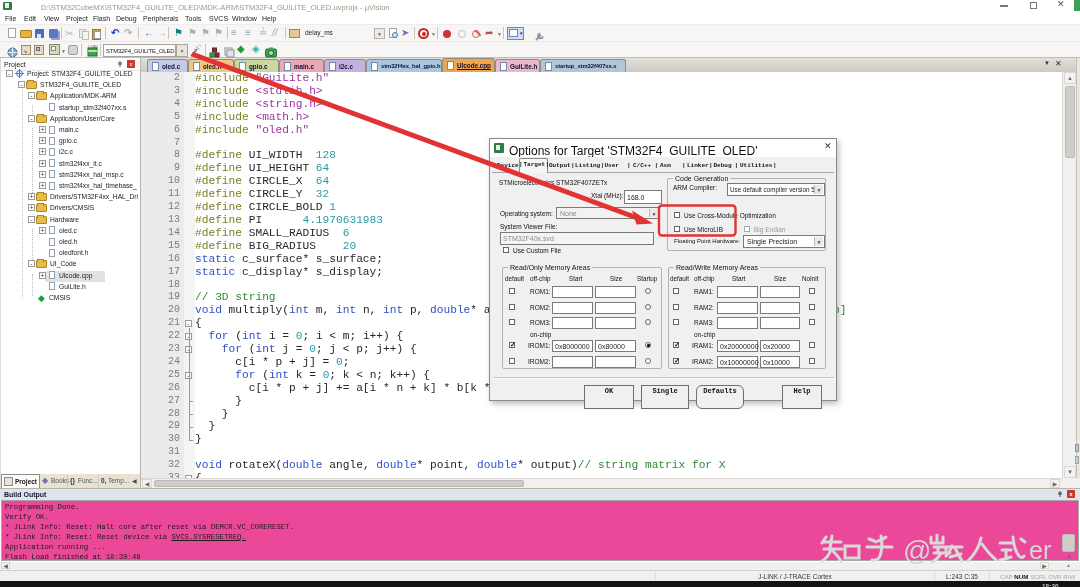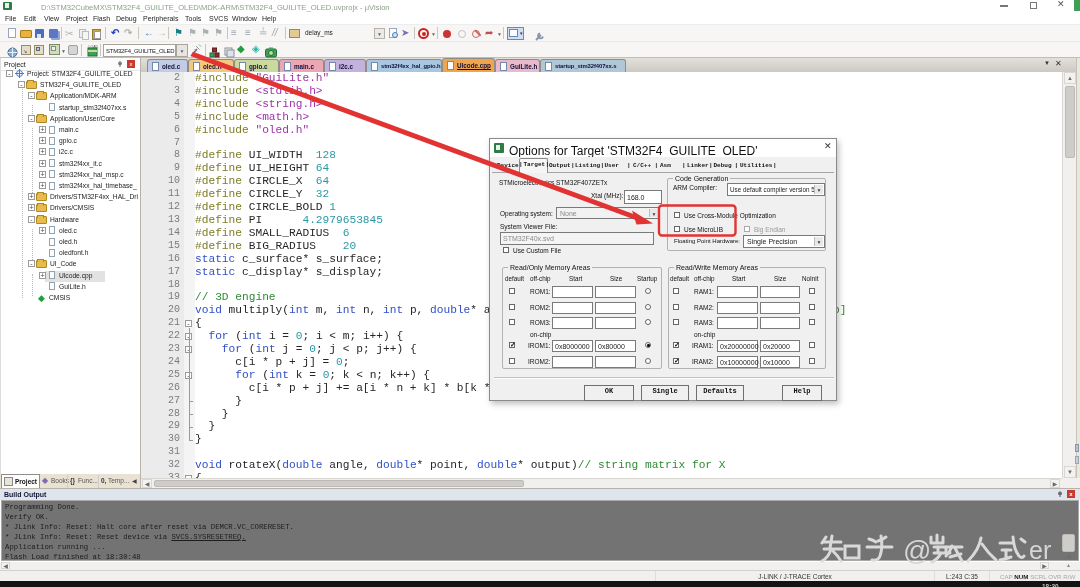--- a/index.html
+++ b/index.html
@@ -42,26 +42,26 @@
 .dtab { position:absolute; top:0; font-family:"Liberation Mono",monospace; font-weight:bold; font-size:6px; color:#111; }
 .lbl { position:absolute; white-space:nowrap; }
 .tb { position:absolute; background:#fff; border:1px solid #7a7a7a; font-size:7px; color:#222; padding-left:2px; }
 .grp { position:absolute; border:1px solid #b2b2b2; border-radius:2px; }
 .gt { position:absolute; top:-4px; background:#f0f0f0; padding:0 2px; }
 .cb { position:absolute; width:6px; height:6px; background:#fff; border:1px solid #666; }
 .cb.ck:before { content:"\2713"; position:absolute; left:0px; top:-2px; font-size:7px; color:#111; font-weight:bold; }
 .rad { position:absolute; width:6px; height:6px; background:#fff; border:1px solid #666; border-radius:50%; }
 .rad.on:before { content:""; position:absolute; left:1.2px; top:1.2px; width:2.6px; height:2.6px; background:#111; border-radius:50%; }
 .lbl { font-size:6.5px; }
-.dbtn { position:absolute; height:16px; background:#f0f0f0; border:1px solid #6f6f6f; font-family:"Liberation Mono",monospace; font-weight:bold; font-size:7px; text-align:center; line-height:10px; color:#111; }
+.dbtn { position:absolute; height:24px; background:#f0f0f0; border:1px solid #6f6f6f; font-family:"Liberation Mono",monospace; font-weight:bold; font-size:7px; text-align:center; line-height:10px; color:#111; }
 .combo { position:absolute; background:#fff; border:1px solid #7a7a7a; font-size:7px; color:#222; }
 .combo .ar { position:absolute; right:1px; top:1px; bottom:1px; width:9px; background:#e8e8e8; border-left:1px solid #bbb; color:#444; font-size:5px; text-align:center; }
 
 #bohead { position:absolute; left:0; top:488px; width:1080px; height:12px; background:#dfe5ec; font-size:7px; font-weight:bold; color:#16163a; border-top:1px solid #b7b3ab; }
-#bobody { position:absolute; left:1px; top:500px; width:1078px; height:61px; background:#737373; border:1px solid #a8a8a8; }
+#bobody { position:absolute; left:1px; top:500px; width:1078px; height:61px; background:#ec4899; border:1px solid #a8a8a8; }
 #botext { position:absolute; left:3px; top:2px; font-family:"Liberation Mono",monospace; font-size:7.3px; line-height:9.9px; color:#1d1d1d; white-space:pre; }
 #statusbar { position:absolute; left:0; top:570px; width:1080px; height:11px; background:#f1f0ef; border-top:1px solid #d2d0cd; font-size:6.5px; color:#333; }
 #blackband { position:absolute; left:0; top:581px; width:1080px; height:6px; background:#131313; overflow:hidden;}
 </style>
 </head>
 <body>
 
 <div id="titlebar">
   <div class="abs" style="left:3px;top:2px;width:9px;height:8px;background:#2e7d46;border-radius:1px;"></div>
   <div class="abs" style="left:5px;top:3px;width:3.5px;height:4.5px;background:#e9f2ea;"></div>
@@ -383,27 +383,27 @@
 <span class="pp">#include</span> <span class="str">&lt;stdlib.h&gt;</span>
 <span class="pp">#include</span> <span class="str">&lt;string.h&gt;</span>
 <span class="pp">#include</span> <span class="str">&lt;math.h&gt;</span>
 <span class="pp">#include</span> <span class="str">"oled.h"</span>
 
 <span class="pp">#define</span> UI_WIDTH  <span class="num">128</span>
 <span class="pp">#define</span> UI_HEIGHT <span class="num">64</span>
 <span class="pp">#define</span> CIRCLE_X  <span class="num">64</span>
 <span class="pp">#define</span> CIRCLE_Y  <span class="num">32</span>
 <span class="pp">#define</span> CIRCLE_BOLD <span class="num">1</span>
-<span class="pp">#define</span> PI      <span class="num">4.2979653845</span>
+<span class="pp">#define</span> PI      <span class="num">4.1970631983</span>
 <span class="pp">#define</span> SMALL_RADIUS  <span class="num">6</span>
 <span class="pp">#define</span> BIG_RADIUS    <span class="num">20</span>
 <span class="kw">static</span> c_surface* s_surface;
 <span class="kw">static</span> c_display* s_display;
 
-<span class="com">// 3D engine</span>
+<span class="com">// 3D string</span>
 <span class="kw">void</span> multiply(<span class="kw">int</span> m, <span class="kw">int</span> n, <span class="kw">int</span> p, <span class="kw">double</span>* a, <span class="kw">double</span>* b, <span class="kw">double</span>* c)<span class="com">// a[m][n] * b[n][p] = c[m][p]</span>
 {
   <span class="kw">for</span> (<span class="kw">int</span> i = <span class="num">0</span>; i &lt; m; i++) {
     <span class="kw">for</span> (<span class="kw">int</span> j = <span class="num">0</span>; j &lt; p; j++) {
       c[i * p + j] = <span class="num">0</span>;
       <span class="kw">for</span> (<span class="kw">int</span> k = <span class="num">0</span>; k &lt; n; k++) {
         c[i * p + j] += a[i * n + k] * b[k * p + j];
       }
     }
   }
@@ -590,21 +590,21 @@
     <div class="tb" style="left:270px;top:201px;width:40px;height:12px;line-height:11px;">0x20000</div>
     <div class="cb" style="left:319px;top:203px;"></div>
   <div class="cb ck" style="left:183px;top:218.5px;"></div>
     <div class="lbl" style="left:202px;top:218.5px;">IRAM2:</div>
   <div class="tb" style="left:227px;top:216.5px;width:41px;height:12px;line-height:11px;">0x10000000</div>
     <div class="tb" style="left:270px;top:216.5px;width:40px;height:12px;line-height:11px;">0x10000</div>
     <div class="cb" style="left:319px;top:218.5px;"></div>
   <div class="abs" style="left:4px;top:238px;width:340px;height:2px;border-top:1px solid #c2c2c2;border-bottom:1px solid #fcfcfc;"></div>
   <div class="dbtn" style="left:94px;top:246px;width:50px;">OK</div>
   <div class="dbtn" style="left:151px;top:246px;width:48px;">Single</div>
-  <div class="dbtn" style="left:206px;top:246px;width:48px;">Defaults</div>
+  <div class="dbtn" style="left:206px;top:246px;width:48px;border-radius:6px;">Defaults</div>
   <div class="dbtn" style="left:292px;top:246px;width:40px;">Help</div>
 </div>
 
 <svg class="abs" style="left:0;top:0;z-index:50;pointer-events:none;" width="1080" height="587">
   <line x1="192" y1="54" x2="636" y2="217.5" stroke="#e23333" stroke-width="5"></line>
   <polygon points="653,223.5 636.5,224.5 632,210.5" fill="#e23333"></polygon>
   <rect x="659" y="205.5" width="76.5" height="30" rx="3" fill="none" stroke="#e23333" stroke-width="2.4"></rect>
 </svg>
 
 <svg class="abs" style="left:810px;top:530px;z-index:60;" width="260" height="36" viewBox="810 530 260 36">

